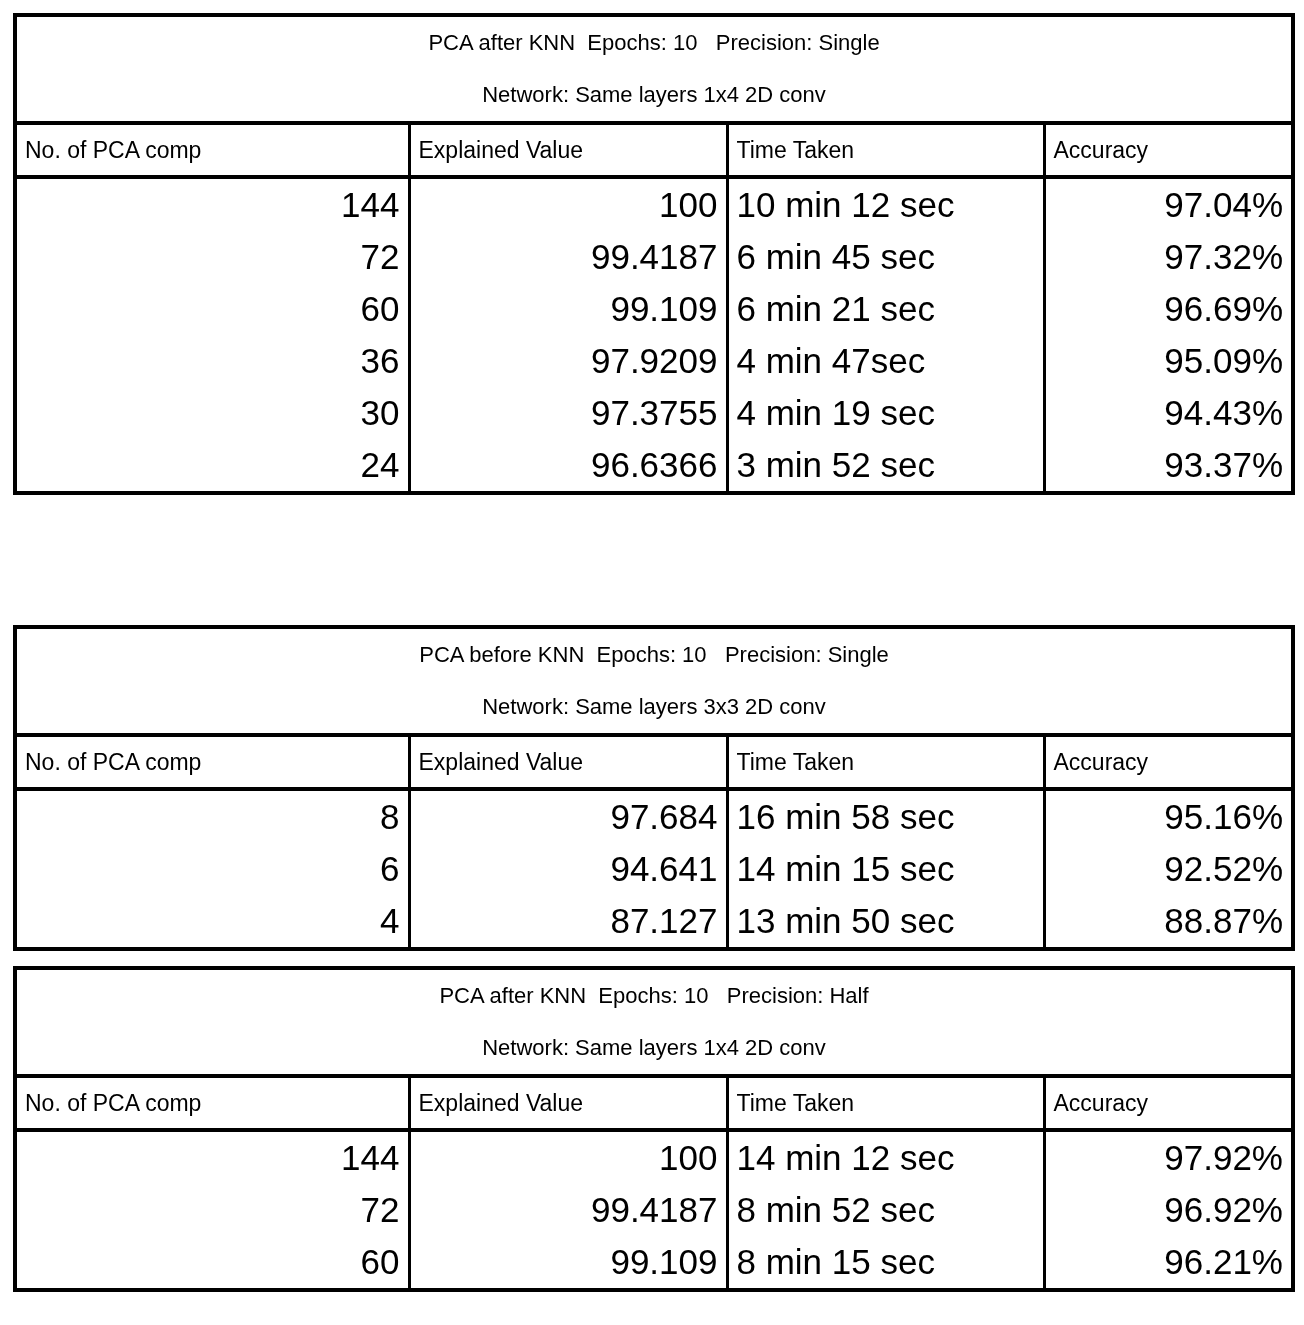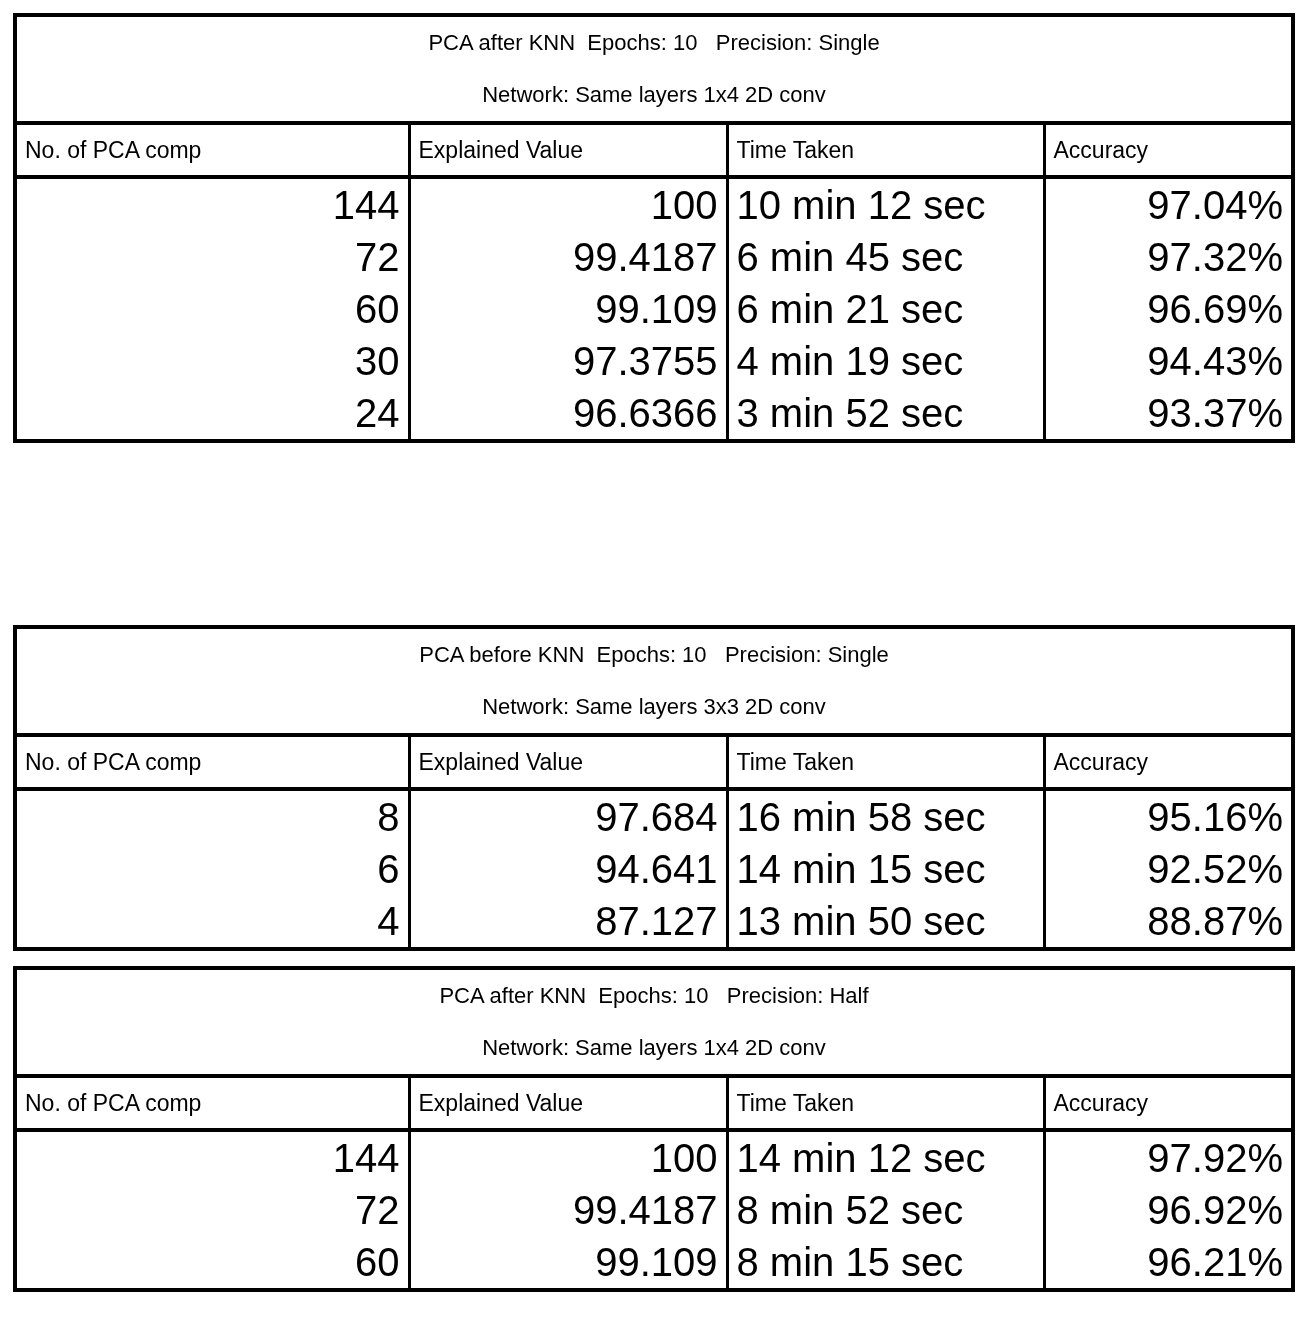--- a/index.html
+++ b/index.html
@@ -46,21 +46,21 @@
     padding: 0 4px 0 8px;
     border-bottom: 4px solid #000000;
     white-space: pre;
     overflow: hidden;
   }
   th.col-header + th.col-header {
     border-left: 3px solid #000000;
   }
   td.data {
     height: 52px;
-    font-size: 40px;
+    font-size: 35px;
     vertical-align: middle;
     padding: 0 8px;
     white-space: pre;
     overflow: hidden;
   }
   td.data + td.data {
     border-left: 3px solid #000000;
   }
   .right { text-align: right; }
   .left  { text-align: left; }
@@ -102,20 +102,26 @@
         <td class="data left">6 min 45 sec</td>
         <td class="data right">97.32%</td>
       </tr>
       <tr>
         <td class="data right">60</td>
         <td class="data right">99.109</td>
         <td class="data left">6 min 21 sec</td>
         <td class="data right">96.69%</td>
       </tr>
       <tr>
+        <td class="data right">36</td>
+        <td class="data right">97.9209</td>
+        <td class="data left">4 min 47sec</td>
+        <td class="data right">95.09%</td>
+      </tr>
+      <tr>
         <td class="data right">30</td>
         <td class="data right">97.3755</td>
         <td class="data left">4 min 19 sec</td>
         <td class="data right">94.43%</td>
       </tr>
       <tr>
         <td class="data right">24</td>
         <td class="data right">96.6366</td>
         <td class="data left">3 min 52 sec</td>
         <td class="data right">93.37%</td>

